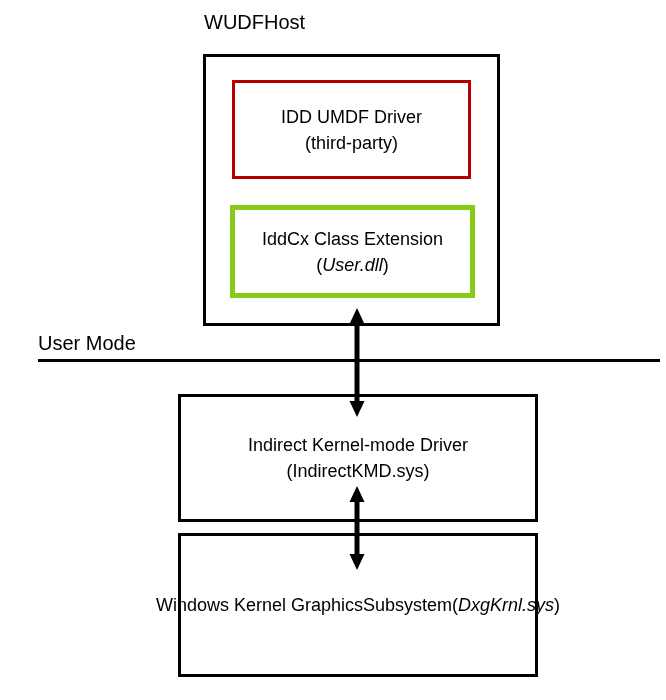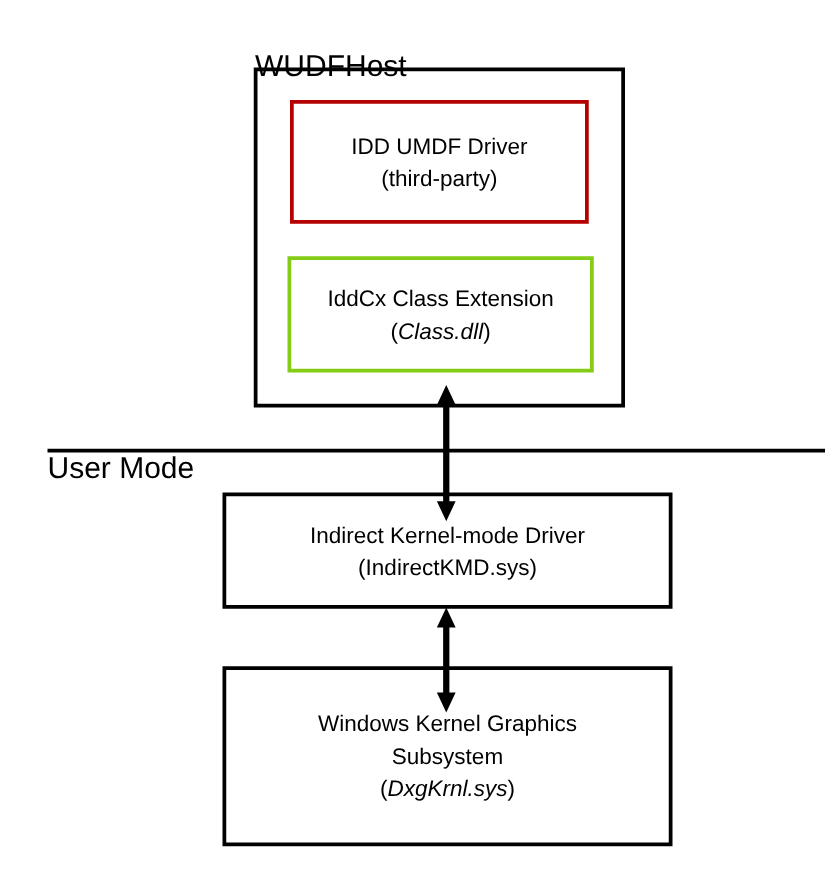--- a/index.html
+++ b/index.html
@@ -17,25 +17,24 @@
   }
   #diagram {
     position: absolute;
     left: 0; top: 0;
     width: 666px;
     height: 700px;
   }
 
   .label {
     position: absolute;
-    font-size: 24px;
+    font-size: 20px;
     line-height: 22px;
     color: #000000;
     white-space: nowrap;
-    margin-top: 32px;
   }
 
   
   #wudfhost-label {
     left: 204px;
     top: 11px;
   }
 
   
   #wudfhost-box {
@@ -64,49 +63,49 @@
     top: 80px;
     width: 239px;
     height: 99px;
     border: 3px solid #B40000;
   }
   #iddcx-box {
     left: 230px;
     top: 205px;
     width: 245px;
     height: 93px;
-    border: 3px solid #84cc16;
+    border: 5px solid #84cc16;
   }
 
   
   #ikmd-box {
     position: absolute;
     left: 178px;
     top: 394px;
     width: 360px;
-    height: 93px;
+    height: 128px;
     border: 3px solid #000000;
     box-sizing: border-box;
     background: #ffffff;
     display: flex;
     flex-direction: column;
     align-items: center;
     justify-content: center;
   }
   #dxgkrnl-box {
     position: absolute;
     left: 178px;
     top: 533px;
     width: 360px;
     height: 144px;
     border: 3px solid #000000;
     box-sizing: border-box;
     background: #ffffff;
     display: flex;
-    flex-direction: column;
+    flex-direction: row;
     align-items: center;
     justify-content: center;
   }
 
   .box-line {
     font-size: 18px;
     line-height: 26px;
     text-align: left;
     white-space: nowrap;
   }
@@ -151,21 +150,21 @@
 
   <div id="wudfhost-box"></div>
 
   <div class="inner-box" id="idd-umdf-box">
     <div class="box-line">IDD UMDF Driver</div>
     <div class="box-line">(third-party)</div>
   </div>
 
   <div class="inner-box" id="iddcx-box">
     <div class="box-line">IddCx Class Extension</div>
-    <div class="box-line"><span class="paren">(</span><span class="italic" style="font-style:italic">Class.dll</span><span class="paren">)</span></div>
+    <div class="box-line"><span class="paren">(</span><span class="italic" style="font-style:italic">User.dll</span><span class="paren">)</span></div>
   </div>
 
   <div class="label" id="user-mode-label">User Mode</div>
   <div id="mode-divider"></div>
 
   <div id="ikmd-box">
     <div class="box-line">Indirect Kernel-mode Driver</div>
     <div class="box-line"><span class="paren">(</span><span style="">IndirectKMD.sys</span><span class="paren">)</span></div>
   </div>
 

